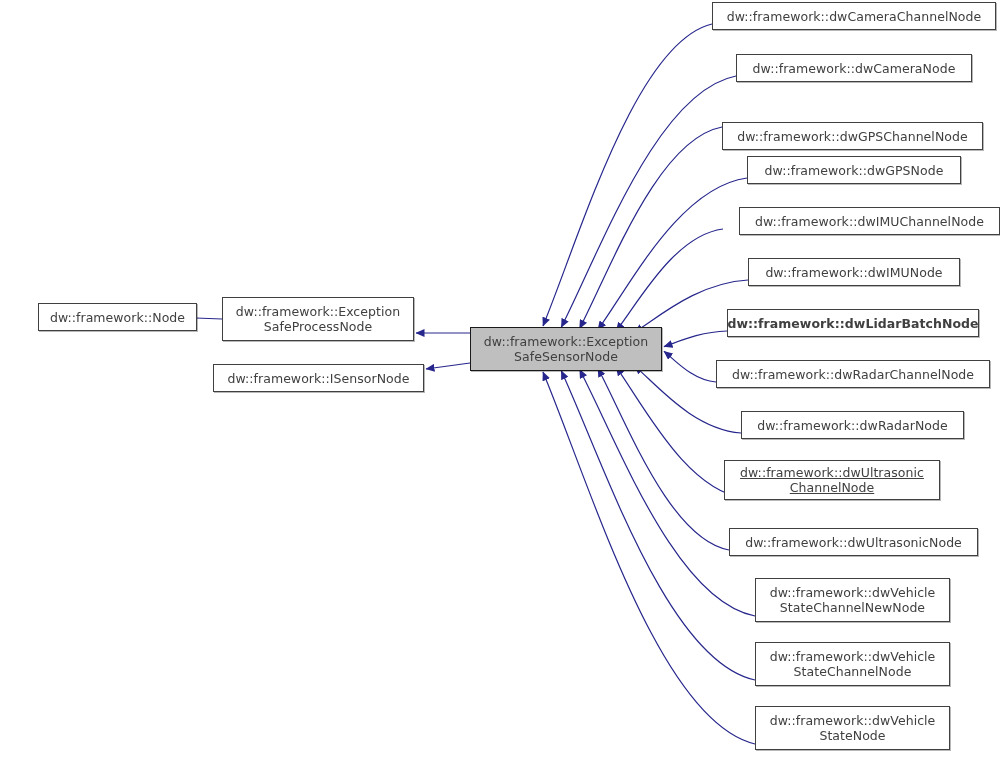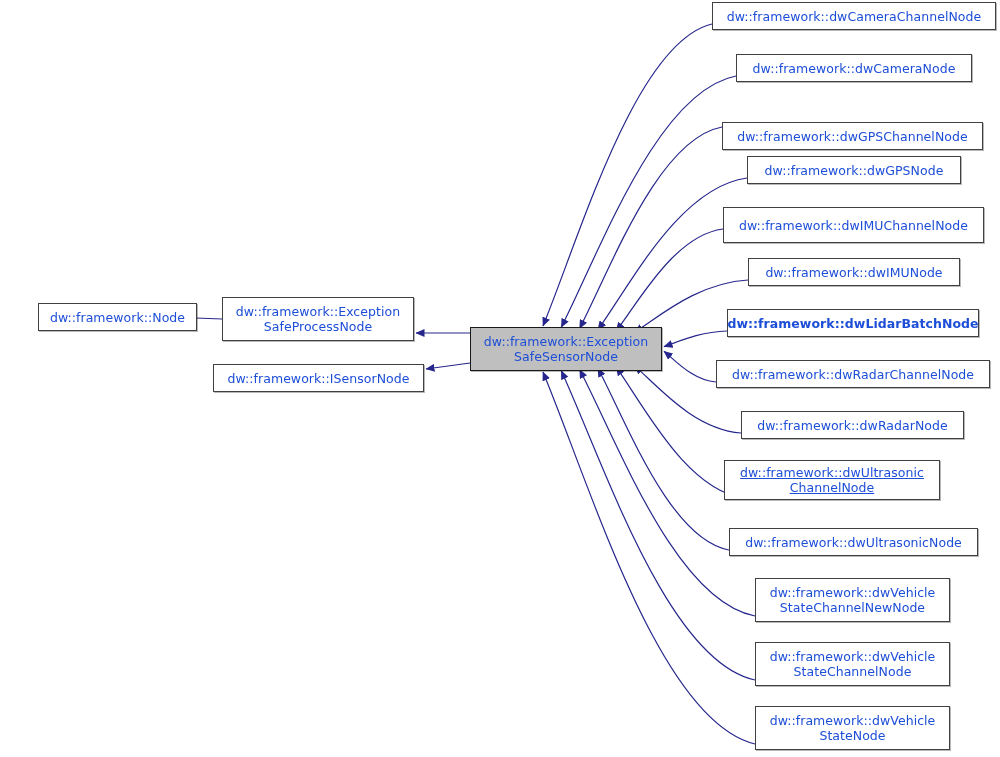--- a/index.html
+++ b/index.html
@@ -21,21 +21,21 @@
     top: 0;
     width: 1000px;
     height: 757px;
     pointer-events: none;
   }
   .node {
     position: absolute;
     box-sizing: border-box;
     border: 1px solid #404040;
     background: #ffffff;
-    color: #1d4ed8;
+    color: #404040;
     font-size: 12.5px;
     line-height: 15px;
     text-align: center;
     display: flex;
     align-items: center;
     justify-content: center;
     white-space: pre-line;
     letter-spacing: 0.05px;
     box-shadow: 1px 1px 0 rgba(0,0,0,0.28);
   }
@@ -80,21 +80,21 @@
       <div class="node current" style="left: 470px; top: 327px; width: 192px; height: 44px;"><span class="node-label">dw::framework::Exception
 SafeSensorNode</span></div>
       <div class="node" style="left: 8px; top: 303px; width: 159px; height: 28px; margin-left: 30px;"><span class="node-label">dw::framework::Node</span></div>
       <div class="node" style="left: 222px; top: 297px; width: 192px; height: 44px;"><span class="node-label">dw::framework::Exception
 SafeProcessNode</span></div>
       <div class="node" style="left: 213px; top: 364px; width: 211px; height: 28px;"><span class="node-label">dw::framework::ISensorNode</span></div>
       <div class="node" style="left: 712px; top: 2px; width: 284px; height: 28px;"><span class="node-label">dw::framework::dwCameraChannelNode</span></div>
       <div class="node" style="left: 736px; top: 54px; width: 236px; height: 28px;"><span class="node-label">dw::framework::dwCameraNode</span></div>
       <div class="node" style="left: 722px; top: 105px; width: 261px; height: 28px; margin-top: 17px;"><span class="node-label">dw::framework::dwGPSChannelNode</span></div>
       <div class="node" style="left: 747px; top: 156px; width: 214px; height: 28px;"><span class="node-label">dw::framework::dwGPSNode</span></div>
-      <div class="node" style="left: 723px; top: 207px; width: 261px; height: 36px;"><span class="node-label">dw::framework::dwIMUChannelNode</span></div>
+      <div class="node" style="left: 739px; top: 207px; width: 261px; height: 28px;"><span class="node-label">dw::framework::dwIMUChannelNode</span></div>
       <div class="node" style="left: 748px; top: 258px; width: 212px; height: 28px;"><span class="node-label">dw::framework::dwIMUNode</span></div>
       <div class="node" style="left: 727px; top: 309px; width: 252px; height: 28px; font-weight: bold;"><span class="node-label">dw::framework::dwLidarBatchNode</span></div>
       <div class="node" style="left: 716px; top: 360px; width: 274px; height: 28px;"><span class="node-label">dw::framework::dwRadarChannelNode</span></div>
       <div class="node" style="left: 741px; top: 411px; width: 223px; height: 28px;"><span class="node-label">dw::framework::dwRadarNode</span></div>
       <div class="node" style="left: 724px; top: 460px; width: 216px; height: 40px; text-decoration: underline;"><span class="node-label">dw::framework::dwUltrasonic
 ChannelNode</span></div>
       <div class="node" style="left: 729px; top: 528px; width: 249px; height: 28px;"><span class="node-label">dw::framework::dwUltrasonicNode</span></div>
       <div class="node" style="left: 755px; top: 578px; width: 195px; height: 44px;"><span class="node-label">dw::framework::dwVehicle
 StateChannelNewNode</span></div>
       <div class="node" style="left: 755px; top: 642px; width: 195px; height: 44px;"><span class="node-label">dw::framework::dwVehicle

